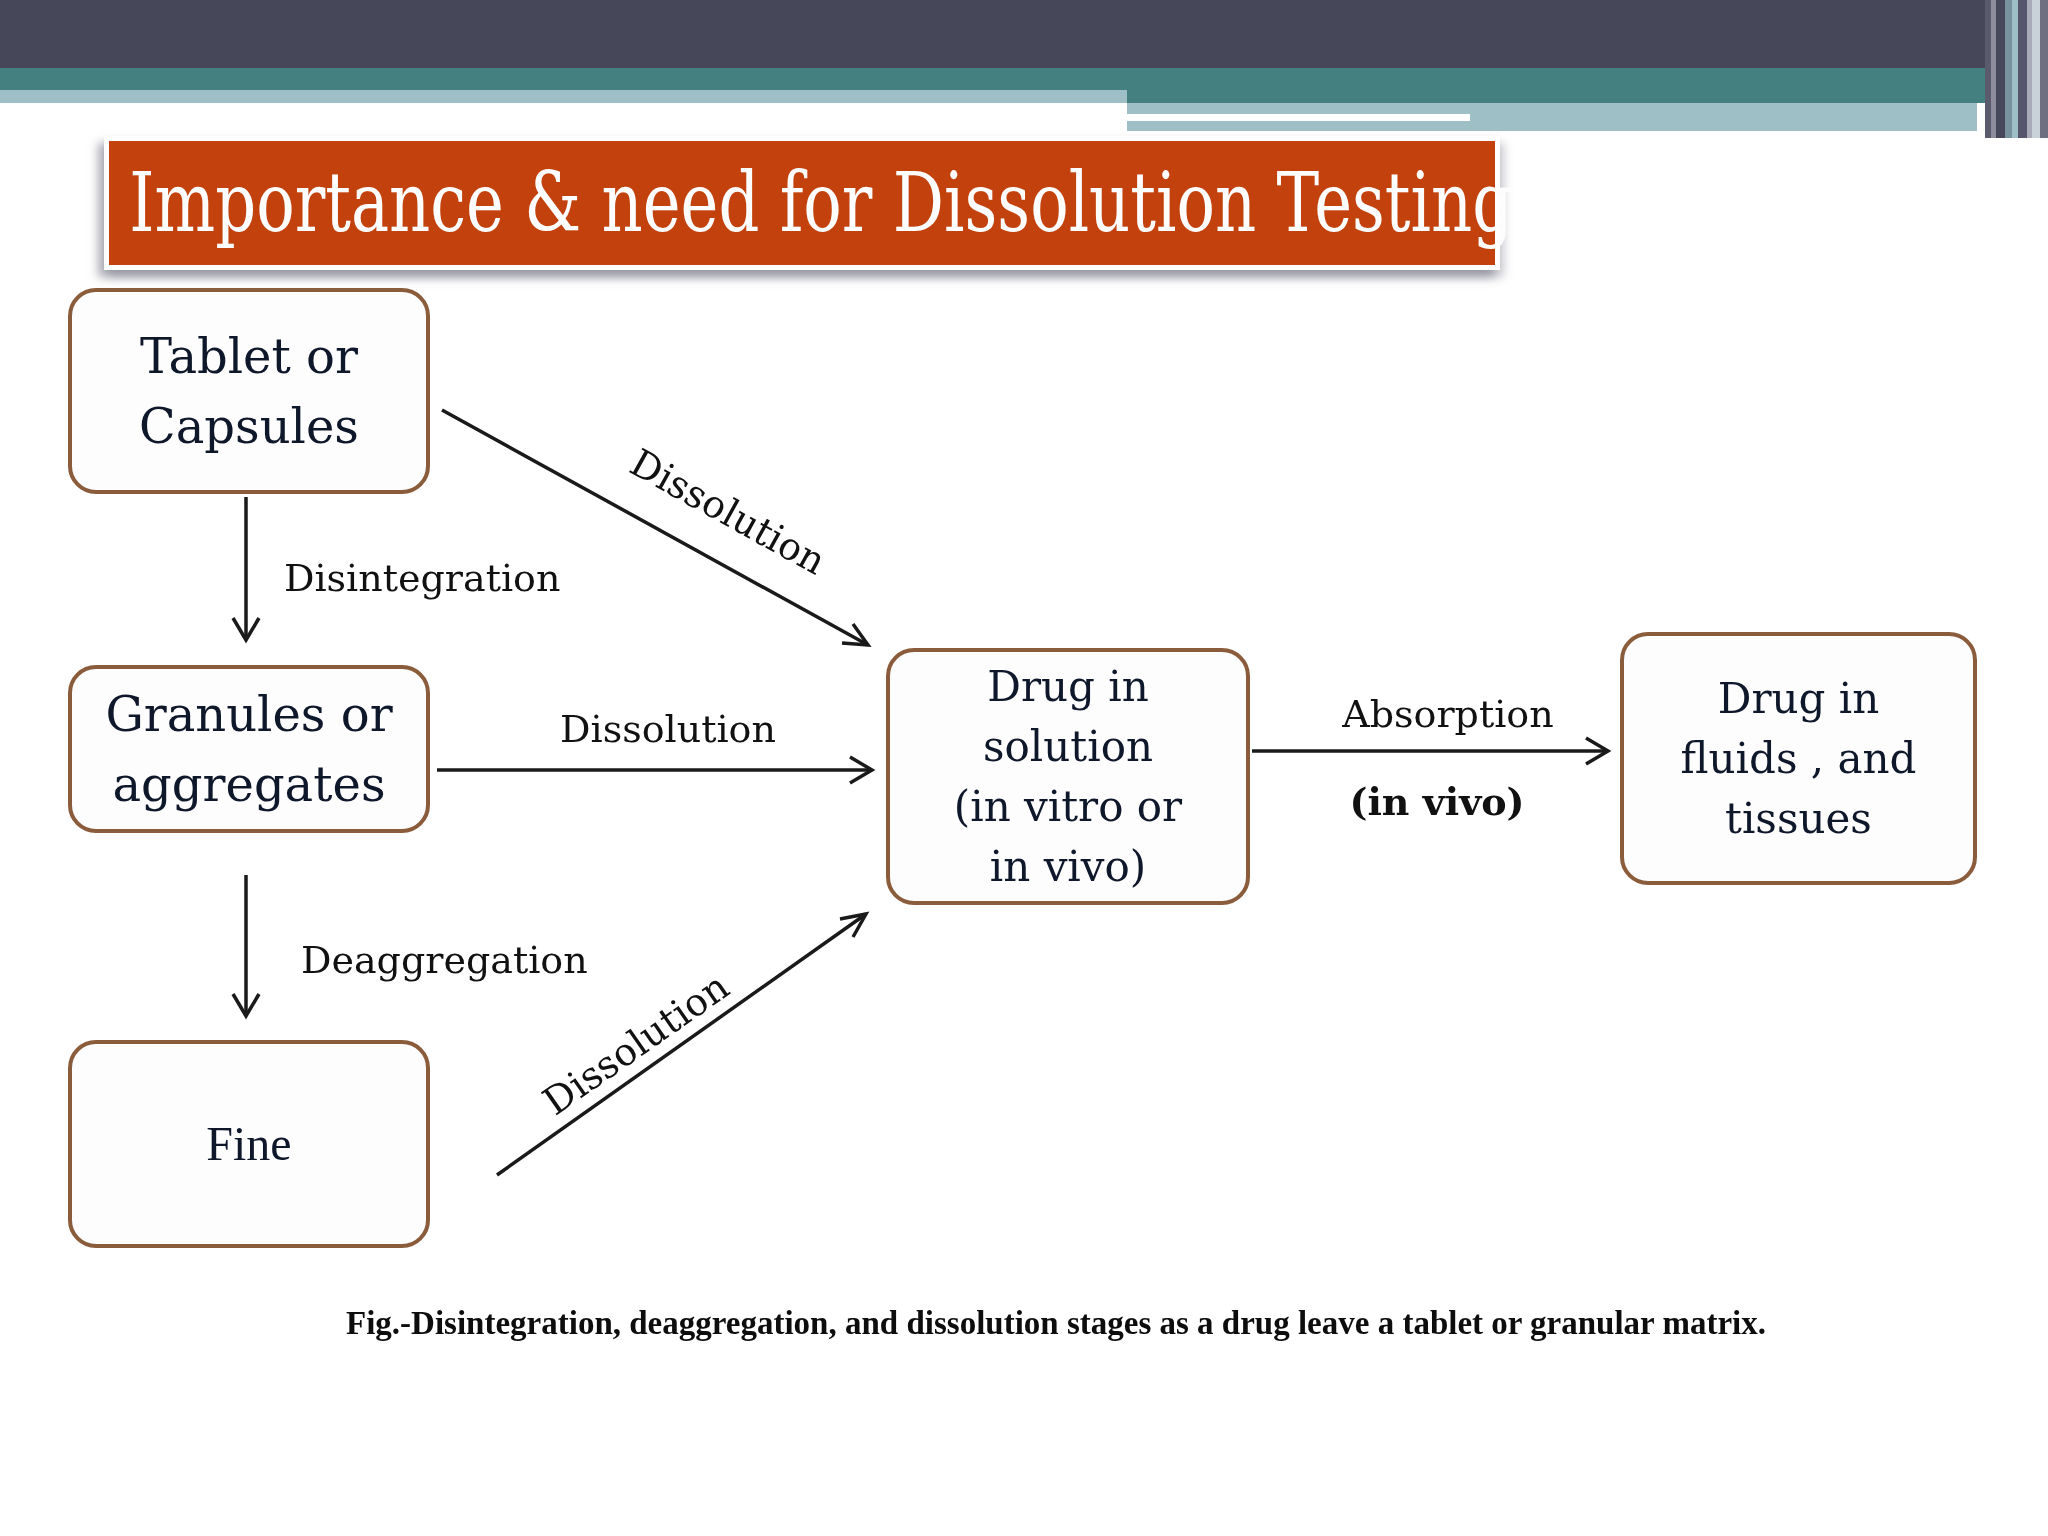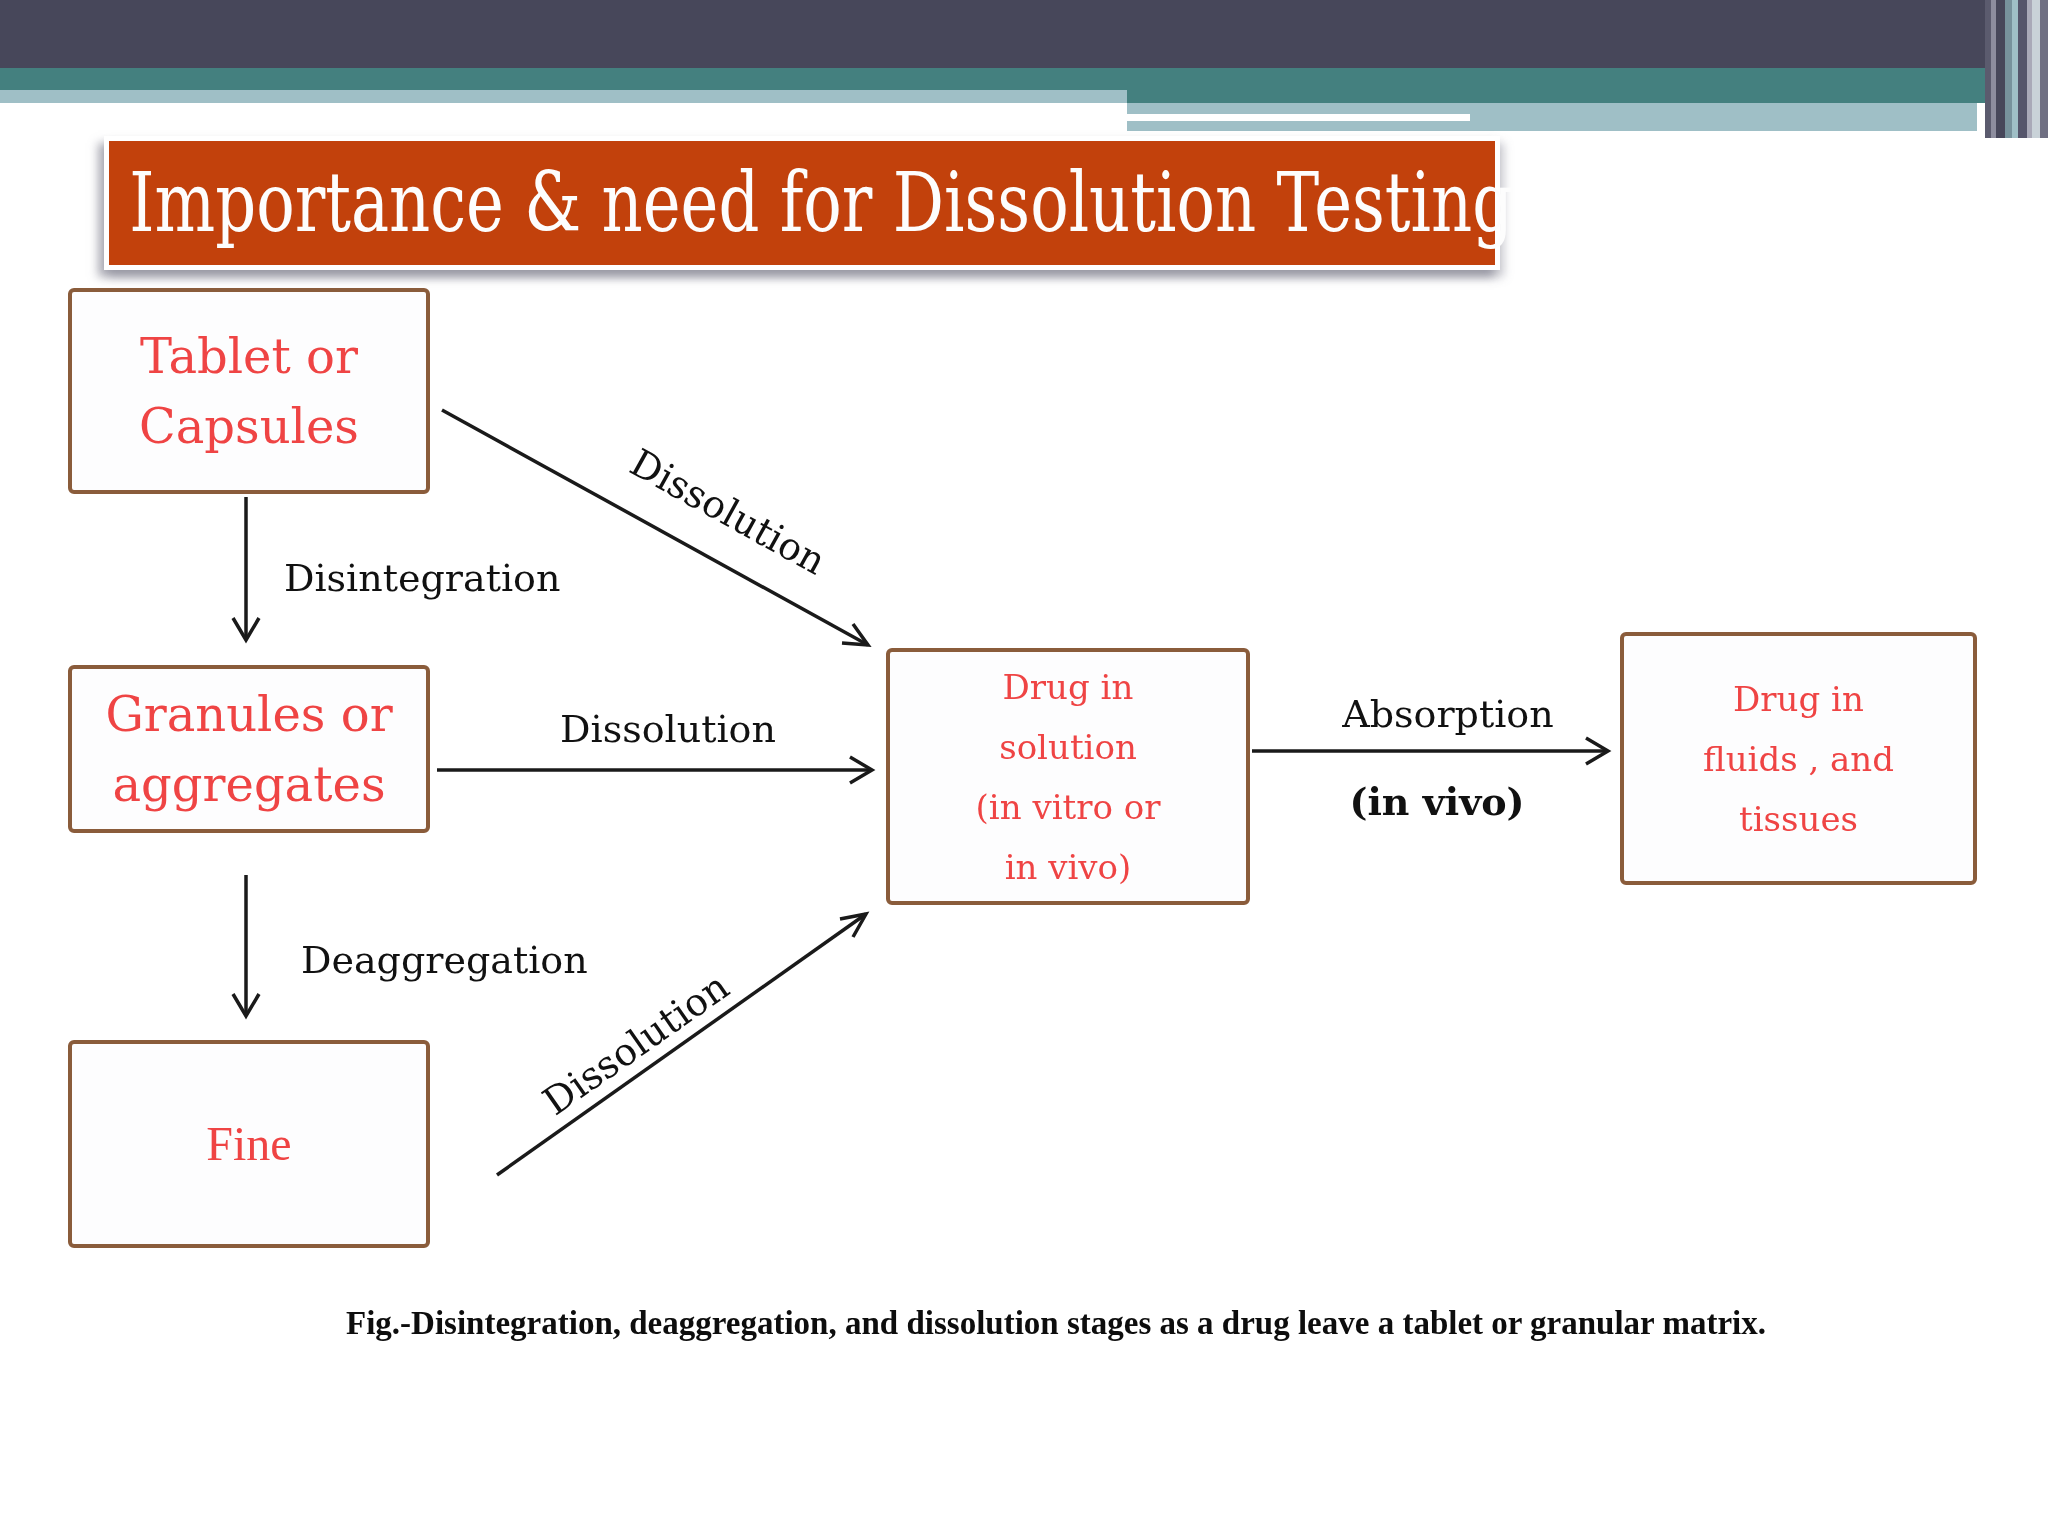--- a/index.html
+++ b/index.html
@@ -16,25 +16,25 @@
   .stripes{left:1985px;top:0;width:63px;height:138px;display:flex;}
   .stripes > div{height:100%;}
   
   .title-box{left:104px;top:136px;width:1396px;height:134px;background:#c2410c;
              border:5px solid #ffffff;box-sizing:border-box;
              box-shadow:-6px 7px 9px rgba(110,110,125,.55), 4px 7px 9px rgba(110,110,125,.35);
              display:flex;align-items:center;}
   .title-text{color:#FDFDFD;font-size:82px;line-height:1;white-space:nowrap;
               transform:scaleX(.78);transform-origin:0 50%;padding-left:26px;}
   
-  .node{border:4px solid #8A5C3B;border-radius:6px;background:#FDFDFE;box-sizing:border-box;
+  .node{border:4px solid #8A5C3B;border-radius:28px;background:#FDFDFE;box-sizing:border-box;
         display:flex;flex-direction:column;align-items:center;justify-content:center;
-        color:#ef4444;text-align:center;}
+        color:#0f172a;text-align:center;}
   .node-a{font-size:48px;line-height:70px;}
-  .node-b{font-size:34px;line-height:60px;}
+  .node-b{font-size:42px;line-height:60px;}
   .n-tablet  {left:68px;  top:288px;  width:362px;height:206px;}
   .n-granules{left:68px;  top:665px;  width:362px;height:168px;}
   .n-fine    {left:68px;  top:1040px; width:362px;height:208px;font-family:Liberation Serif, serif;}
   .n-solution{left:886px; top:648px;  width:364px;height:257px;}
   .n-blood   {left:1620px;top:632px;  width:357px;height:253px;}
   
   .arrows{left:0;top:0;width:2048px;height:1536px;pointer-events:none;}
   .arrows path{stroke:#1A1A1A;stroke-width:3.5px;fill:none;}
   
   .edge-label{color:#111111;font-size:38px;white-space:nowrap;}

